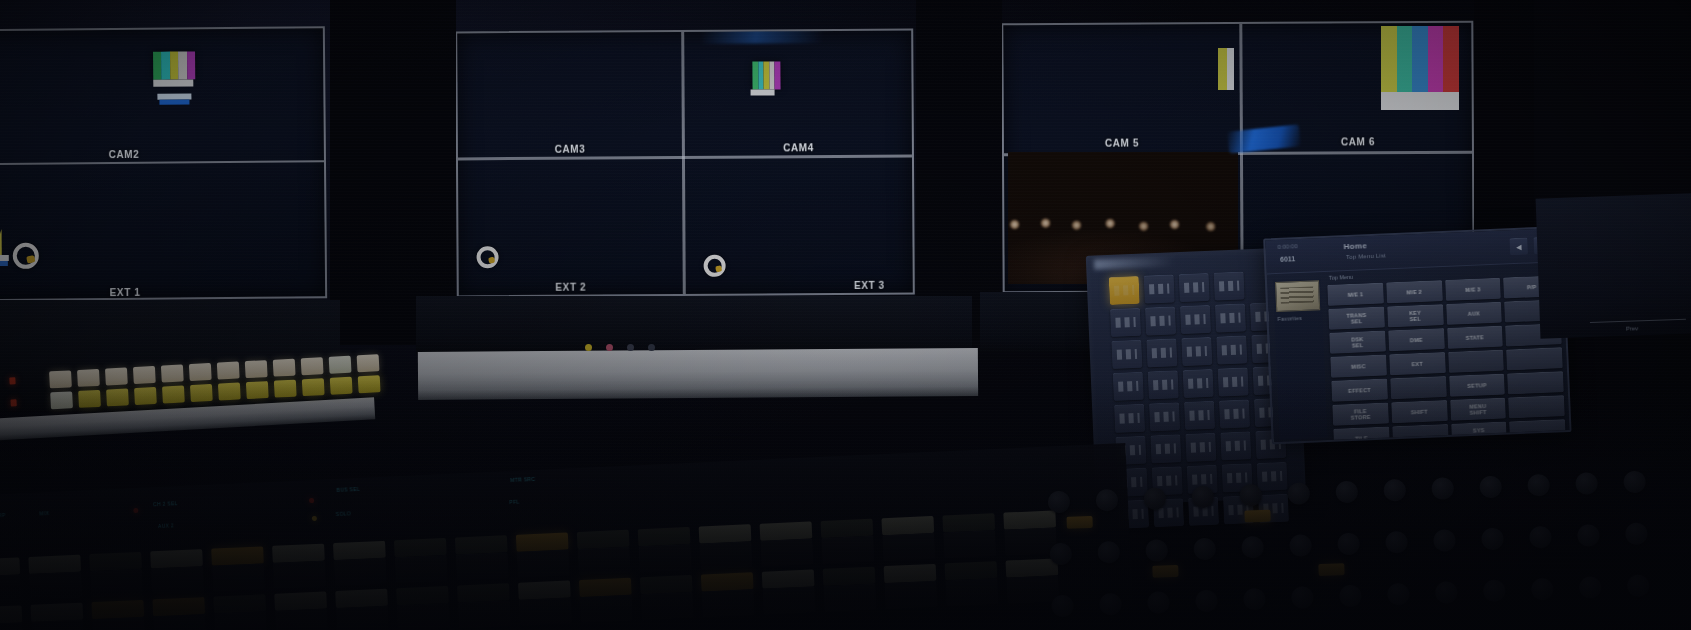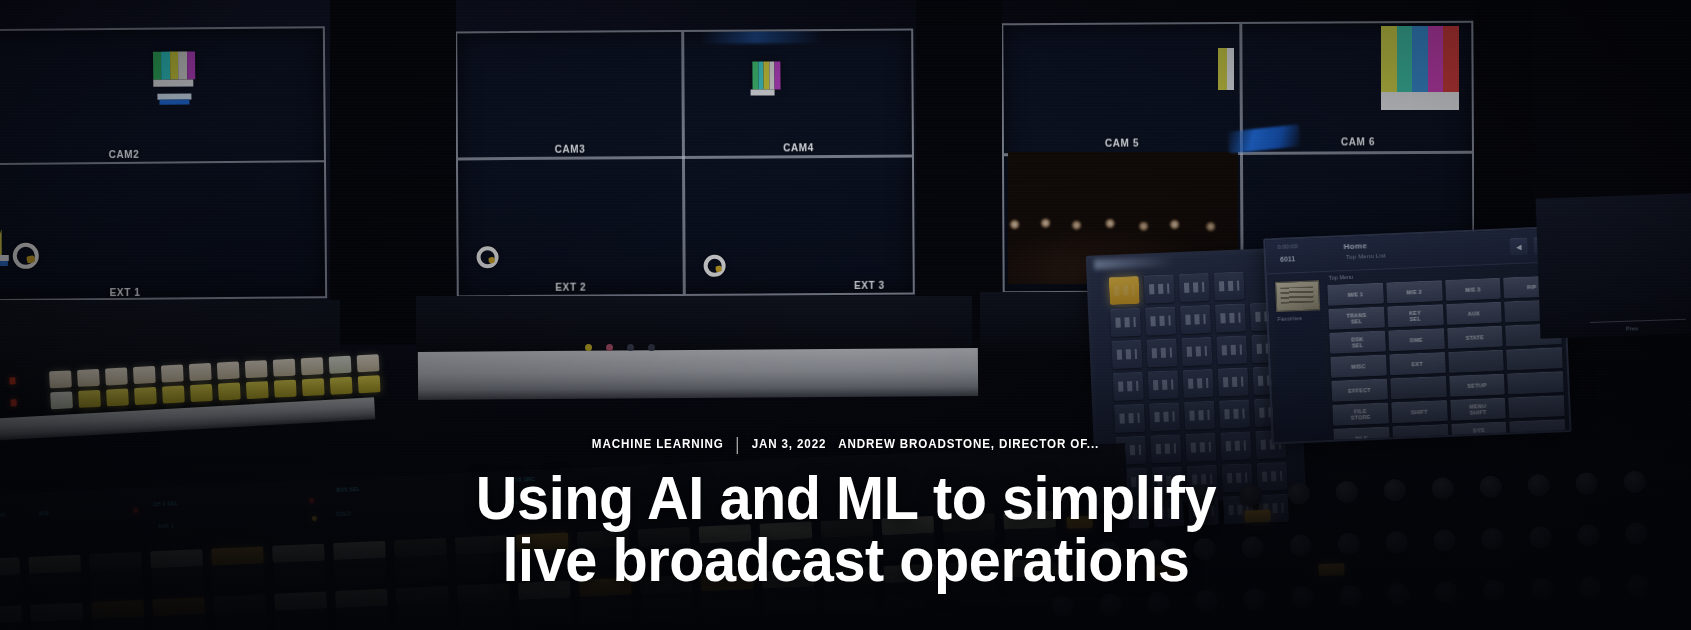--- a/index.html
+++ b/index.html
@@ -879,23 +879,14 @@
       <div class="goldKey" style="left:196px; top:36px;"></div>
       <div class="goldKey" style="left:102px; top:88px;"></div>
       <div class="goldKey" style="left:268px; top:92px;"></div>
     </div>
 
     <div class="grain"></div>
     <div class="vignette"></div>
     <div class="scrim"></div>
   </div>
 
-  <div class="content">
-    <div class="meta">
-      <span class="cat">MACHINE LEARNING</span>
-      <span class="sep">|</span>
-      <span class="date">JAN 3, 2022</span>
-      <span class="author">ANDREW BROADSTONE, DIRECTOR OF...</span>
-    </div>
-    <h1 class="headline">Using AI and ML to simplify live broadcast operations</h1>
-  </div>
 
 </div>
 
 </body></html>

